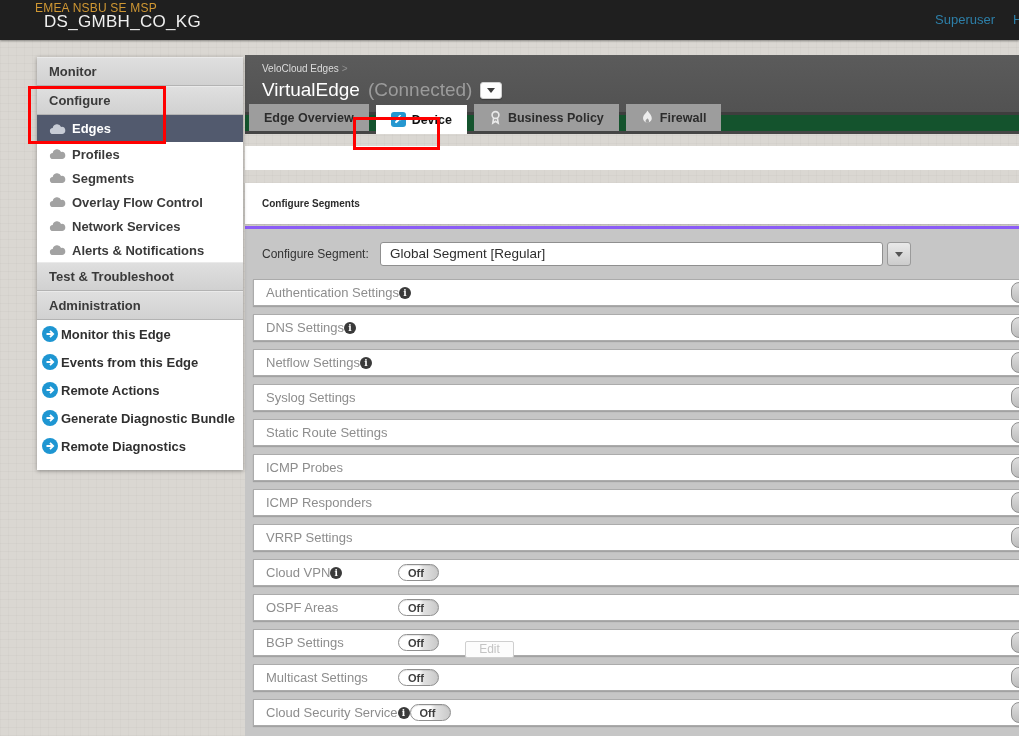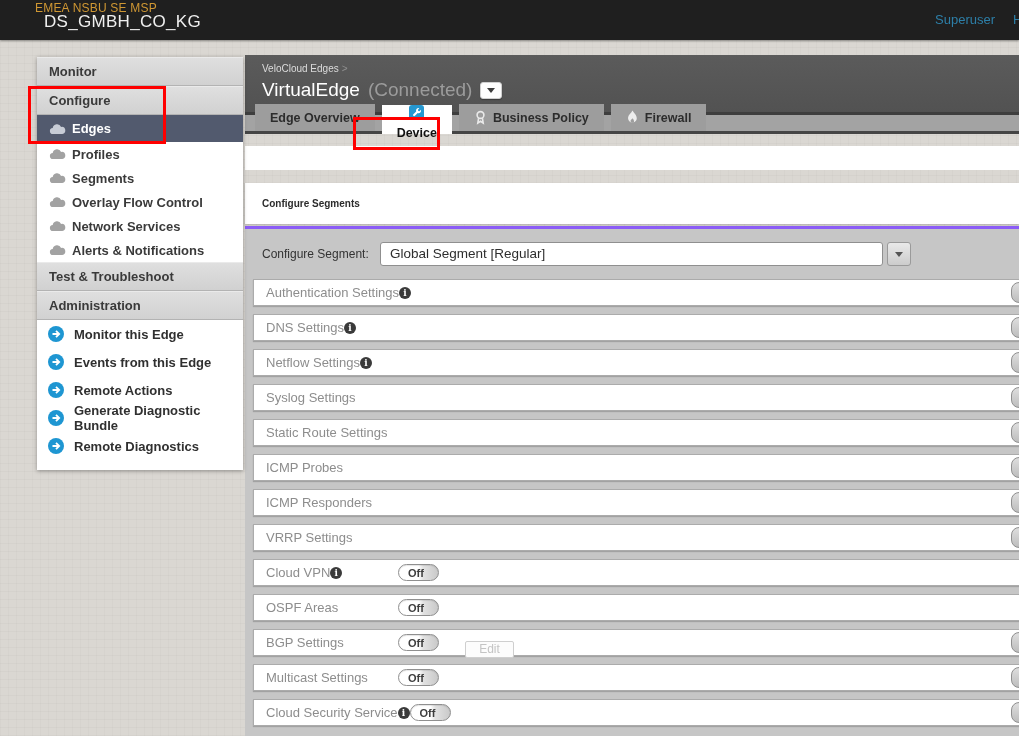--- a/index.html
+++ b/index.html
@@ -22,42 +22,42 @@
   .topbar .help { position:absolute; left:1013px; top:12px; font-size:13px; color:#2d7fa8; cursor:pointer; }
   
   .sidebar { position:absolute; left:37px; top:57px; width:206px; background:#fff;
     box-shadow:0 1px 4px rgba(0,0,0,.35); padding-bottom:10px; z-index:5; }
   .sb-header { height:29px; line-height:28px; padding-left:12px; font-size:13px; font-weight:bold; color:#3a3a3a;
     background:linear-gradient(#dfdfdf,#d1d1d1); border-top:1px solid #eaeaea; border-bottom:1px solid #b3b3b3; cursor:pointer; }
   .sb-item { height:24px; display:flex; align-items:center; padding-left:12px; gap:6px;
     font-size:13px; font-weight:bold; color:#3a3a3a; cursor:pointer; }
   .sb-item.selected { height:27px; background:#525a6e; color:#ffffff; }
   .sb-item .cld svg { display:block; }
-  .sb-link { height:28px; display:flex; align-items:center; padding-left:11px; gap:10px;
+  .sb-link { height:28px; display:flex; align-items:center; padding-left:5px; gap:3px;
     font-size:13px; font-weight:bold; color:#303030; cursor:pointer; }
   .sb-link:first-of-type { margin-top:7px; }
   .circle-arrow { width:16px; height:16px; border-radius:50%; background:#1e96d2; display:flex; align-items:center; justify-content:center; flex:0 0 16px; }
   
   .main { position:absolute; left:245px; top:55px; width:774px; height:681px; }
   .titlebar { position:absolute; left:0; top:0; right:0; height:60px;
     background:linear-gradient(#5b5b5b,#525252); border-bottom:3px solid #3e3e3e; }
   .breadcrumb { position:absolute; left:17px; top:8px; font-size:10px; color:#dcdcdc; }
   .breadcrumb .sep { color:#8f8f8f; margin-left:3px; }
   .titlerow { position:absolute; left:17px; top:24px; display:flex; align-items:center; gap:8px; }
   .titlerow .etitle { font-size:19px; color:#ffffff; }
   .titlerow .estatus { font-size:19px; color:#9b9b9b; }
   .dd-btn { width:22px; height:17px; background:#fdfdfd; border:1px solid #cfcfcf; border-radius:3px;
     display:flex; align-items:center; justify-content:center; cursor:pointer; box-shadow:0 1px 1px rgba(0,0,0,.3); }
   .tri-down { width:0; height:0; border-left:4px solid transparent; border-right:4px solid transparent; border-top:5px solid #3c3c3c; }
   
-  .tabstrip { position:absolute; left:0; top:60px; right:0; height:19px; background:#a3a3a3;
-    border-bottom:3px solid #454545; display:flex; align-items:flex-end; padding-left:10px; gap:7px; }
+  .tabstrip { position:absolute; left:0; top:60px; right:0; height:19px; background:#14532d;
+    border-bottom:3px solid #454545; display:flex; align-items:flex-end; padding-left:4px; gap:7px; }
   .tab { height:27px; display:flex; align-items:center; gap:6px; padding:0 15px;
     background:#9d9d9d; font-size:12.5px; font-weight:bold; color:#2c2c2c; cursor:pointer; }
-  .tab.active { background:#ffffff; color:#111; height:29px; margin-bottom:-3px; z-index:2; position:relative;flex-direction:column; }
+  .tab.active { background:#ffffff; color:#111; height:29px; margin-bottom:-3px; z-index:2; position:relative; }
   .tab .tabicon { display:flex; align-items:center; }
   .wrench-chip { width:15px; height:15px; background:#2597d0; border-radius:3px; display:flex; align-items:center; justify-content:center; }
   .whitestrip { position:absolute; left:0; top:91px; right:0; height:24px; background:#fff; }
   
   .section-panel { position:absolute; left:0; top:128px; right:0; height:41px; background:#fff;
     display:flex; align-items:center; box-shadow:0 1px 2px rgba(0,0,0,.2); }
   .section-panel h2 { font-size:10px; font-weight:bold; color:#2c2c2c; padding-left:17px; }
   
   .graypanel { position:absolute; left:0; top:171px; right:0; height:642px; background:#c6c6c6; border-top:3px solid #8b5cf6; }
   .segment-row { position:absolute; left:0; top:13px; right:0; height:24px; }

